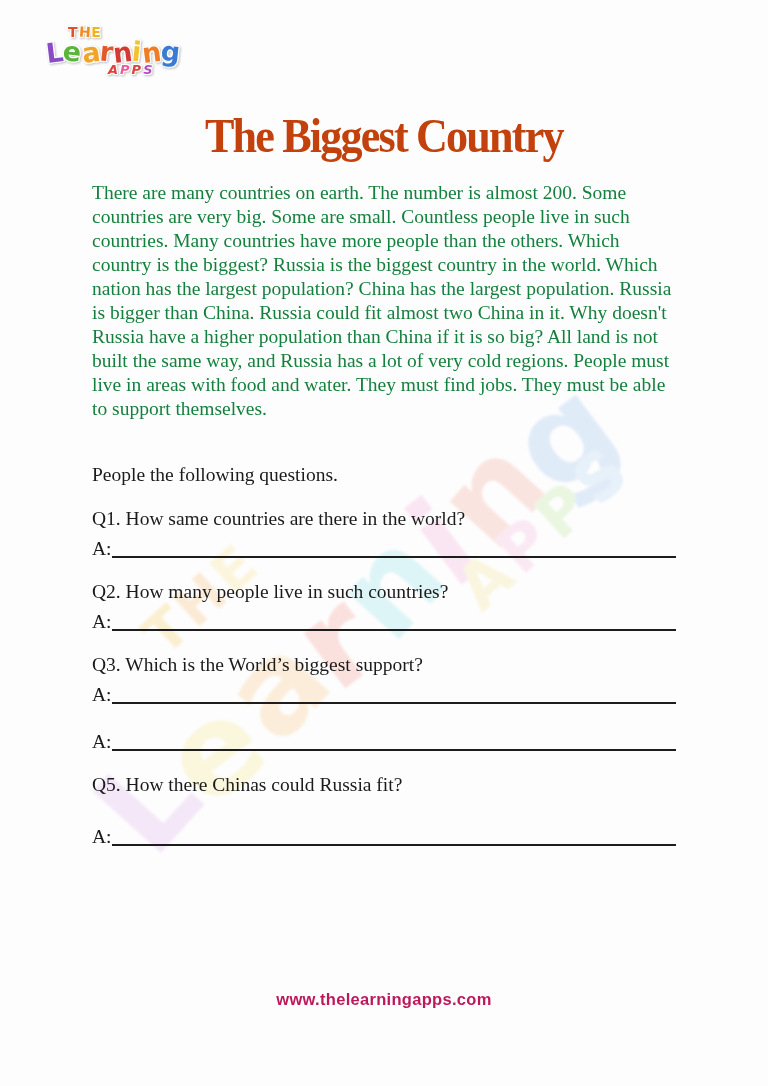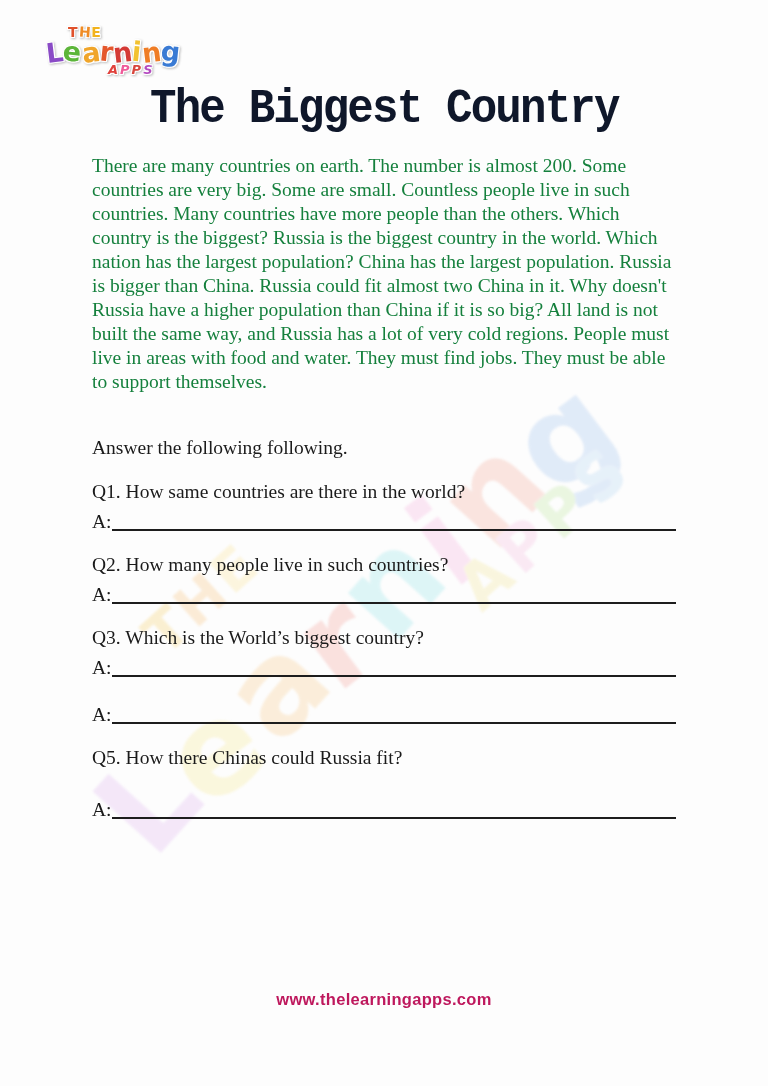--- a/index.html
+++ b/index.html
@@ -34,23 +34,23 @@
   }
   .logo-the      { font-size:14px; margin-left:22px; letter-spacing:1px; }
   .logo-learning { font-size:27px; margin-top:-4px; letter-spacing:0px; }
   .logo-apps     { font-size:13px; margin-left:62px; margin-top:-5px; letter-spacing:2px;font-style:italic; }
   .logo-learning span:nth-child(odd) { transform:rotate(-7deg) translateY(1px); }
   .logo-learning span:nth-child(even){ transform:rotate(6deg); }
   .logo-the span:nth-child(2) { transform:rotate(4deg); }
   
   .content { position:relative; z-index:1; padding:0 92px; }
   .title {
-    margin-top:82px; text-align:center;
-    font-family:Liberation Mono, monospace; font-weight:bold;
-    font-size:49px; line-height:1.12; color:#0f172a; letter-spacing:-2px;
+    margin-top:109px; text-align:center;
+    font-family:Liberation Serif, serif; font-weight:bold;
+    font-size:49px; line-height:1.12; color:#c2410c; letter-spacing:-2px;
   }
   .title-inner { display:inline-block; transform:scaleX(.9); }
   .passage {
     margin-top:17px; font-size:19.5px; line-height:24px; color:#15803d;
     text-align:left;
   }
   .instructions { margin-top:42px; font-size:19.5px; line-height:24px; }
   .q-block { margin-bottom:19px; }
   .q-block:first-of-type { margin-top:20px; }
   .q-text { font-size:19.5px; line-height:24px; white-space:pre-wrap; }
@@ -80,40 +80,40 @@
     <div class="logo-the"><span style="color: rgb(224, 81, 43);">T</span><span style="color: rgb(239, 139, 36);">H</span><span style="color: rgb(242, 179, 29);">E</span></div>
     <div class="logo-learning"><span style="color: rgb(138, 75, 198);">L</span><span style="color: rgb(92, 181, 58);">e</span><span style="color: rgb(240, 165, 42);">a</span><span style="color: rgb(228, 87, 44);">r</span><span style="color: rgb(212, 58, 53);">n</span><span style="color: rgb(242, 194, 48);">i</span><span style="color: rgb(239, 125, 38);">n</span><span style="color: rgb(58, 123, 212);">g</span></div>
     <div class="logo-apps"><span style="color: rgb(224, 65, 60);">A</span><span style="color: rgb(239, 91, 154);">P</span><span style="color: rgb(216, 69, 60);">P</span><span style="color: rgb(180, 75, 192);">S</span></div>
   </header>
 
   <div class="content">
     <h1 class="title"><span class="title-inner">The Biggest Country</span></h1>
 
     <p class="passage">There are many countries on earth. The number is almost 200. Some countries are very big. Some are small. Countless people live in such countries. Many countries have more people than the others. Which country is the biggest? Russia is the biggest country in the world. Which nation has the largest population? China has the largest population. Russia is bigger than China. Russia could fit almost two China in it. Why doesn't Russia have a higher population than China if it is so big? All land is not built the same way, and Russia has a lot of very cold regions. People must live in areas with food and water. They must find jobs. They must be able to support themselves.</p>
 
-    <p class="instructions">Answer the following following.</p>
+    <p class="instructions">People the following questions.</p>
 
     <div class="q-block">
       <div class="q-text">Q1. How same countries are there in the world?</div>
       <div class="a-row">
         <span class="a-label">A:</span>
         <span class="a-line"></span>
       </div>
     </div>
 
     <div class="q-block">
       <div class="q-text">Q2. How many people live in such countries?</div>
       <div class="a-row">
         <span class="a-label">A:</span>
         <span class="a-line"></span>
       </div>
     </div>
 
     <div class="q-block">
-      <div class="q-text">Q3. Which is the World’s biggest country?</div>
+      <div class="q-text">Q3. Which is the World’s biggest support?</div>
       <div class="a-row">
         <span class="a-label">A:</span>
         <span class="a-line"></span>
       </div>
     </div>
 
     <div class="q-block">
       <div class="a-row">
         <span class="a-label">A:</span>
         <span class="a-line"></span>

